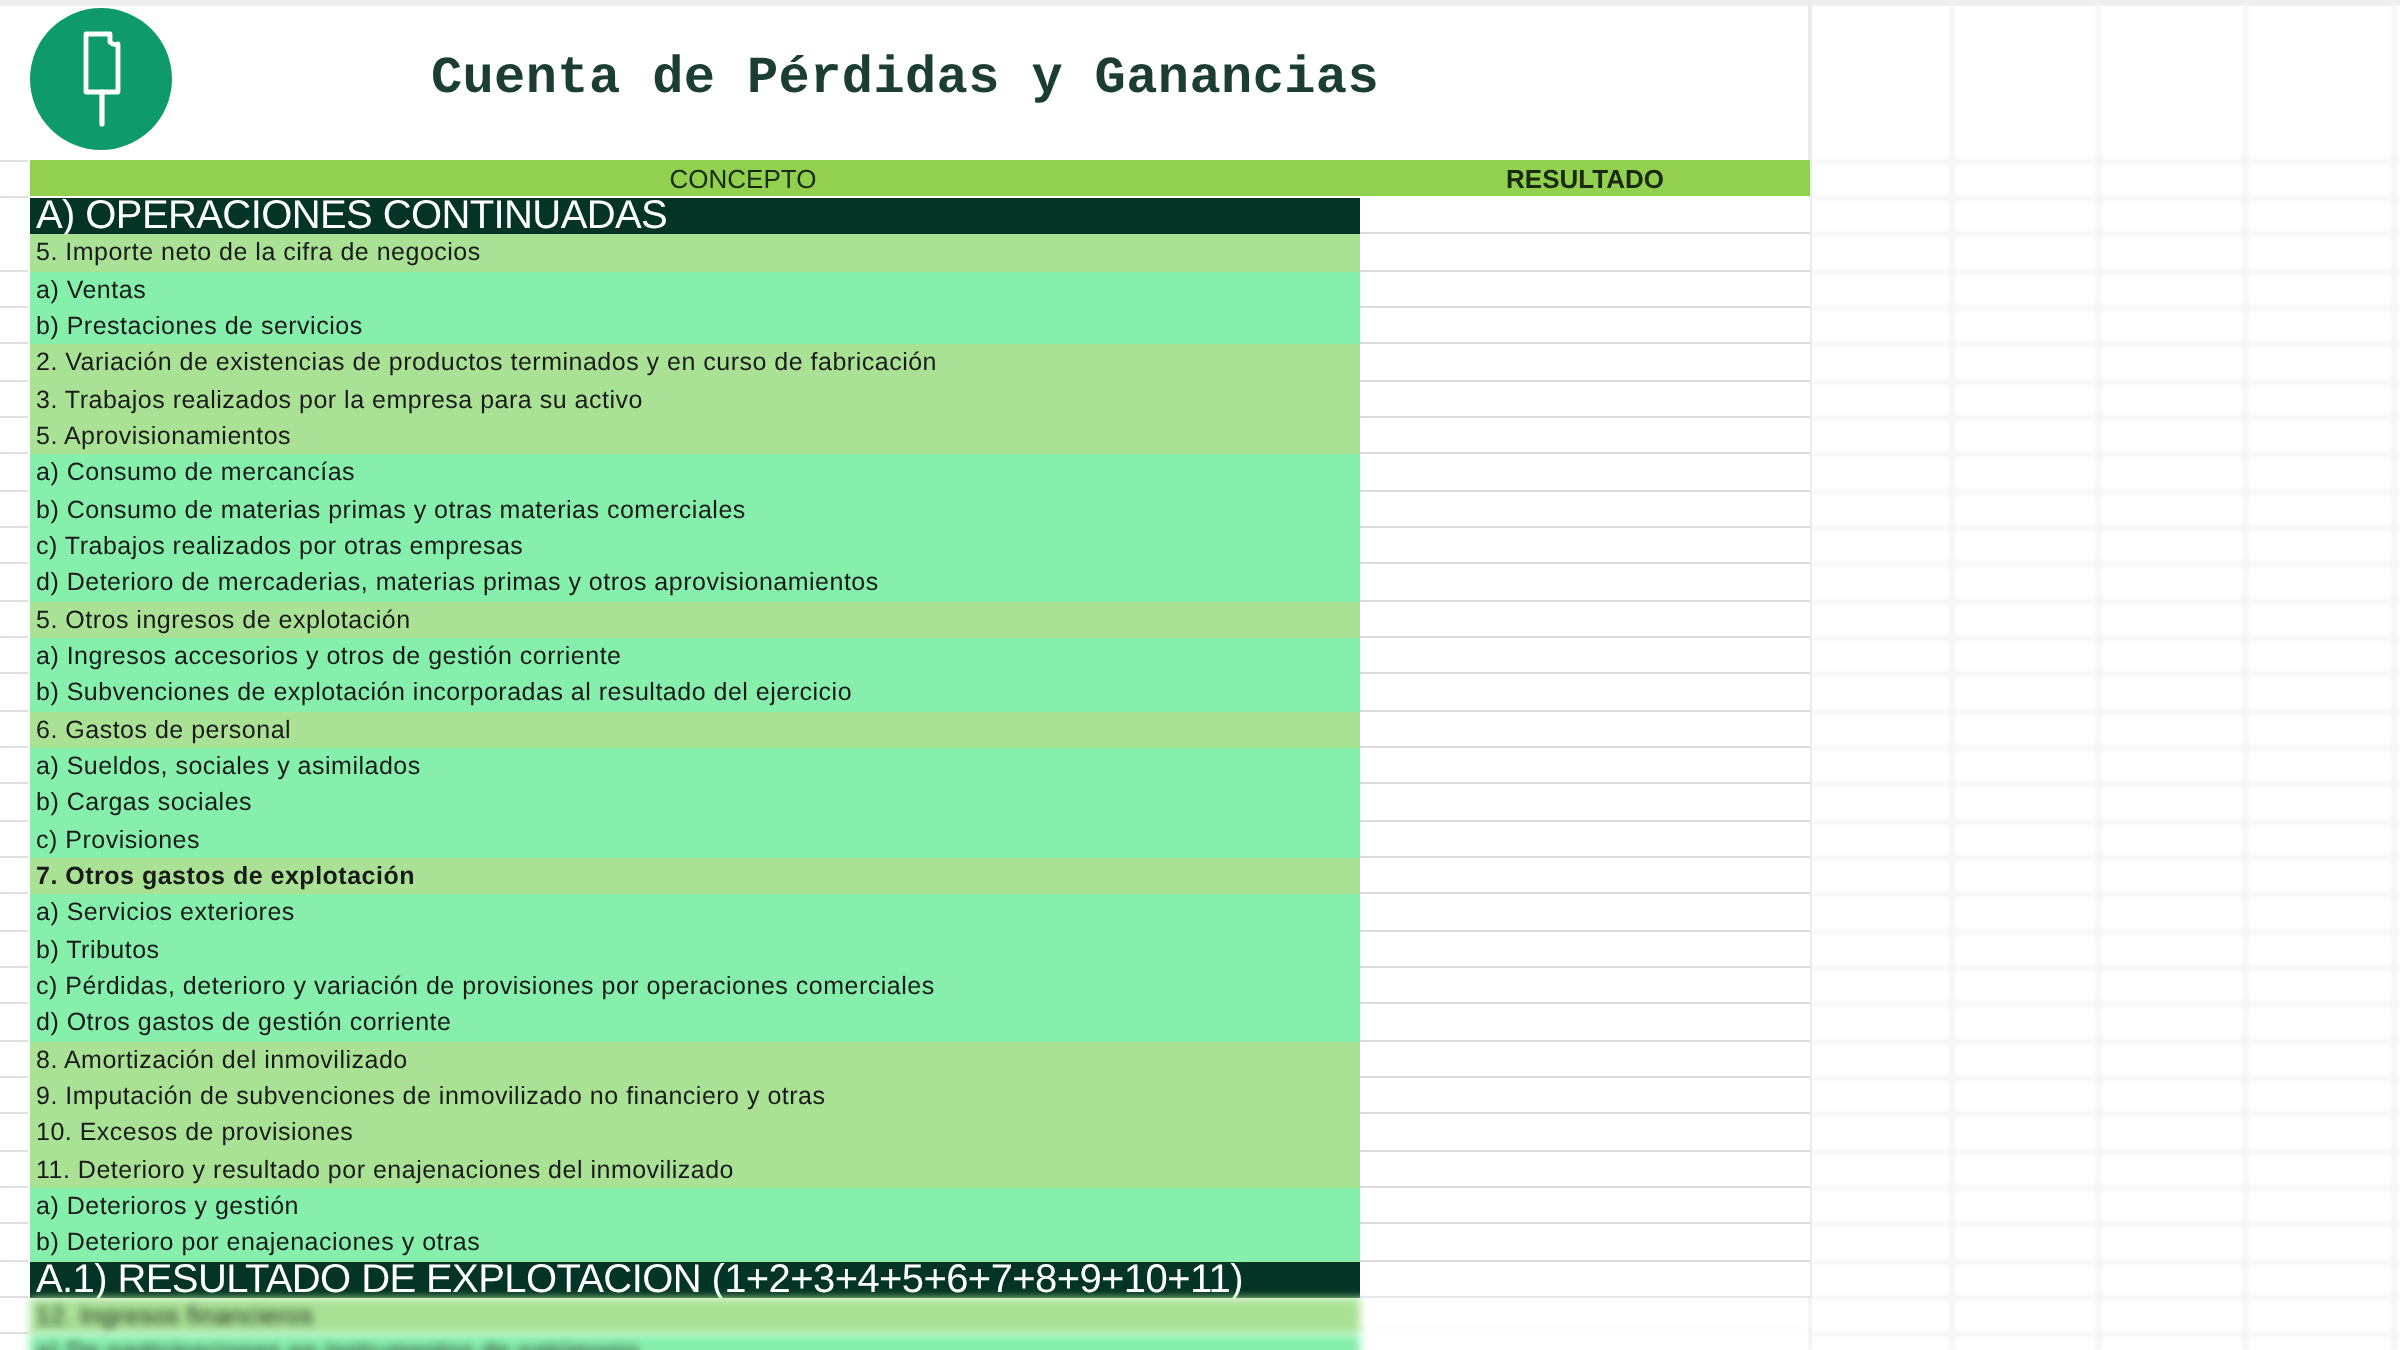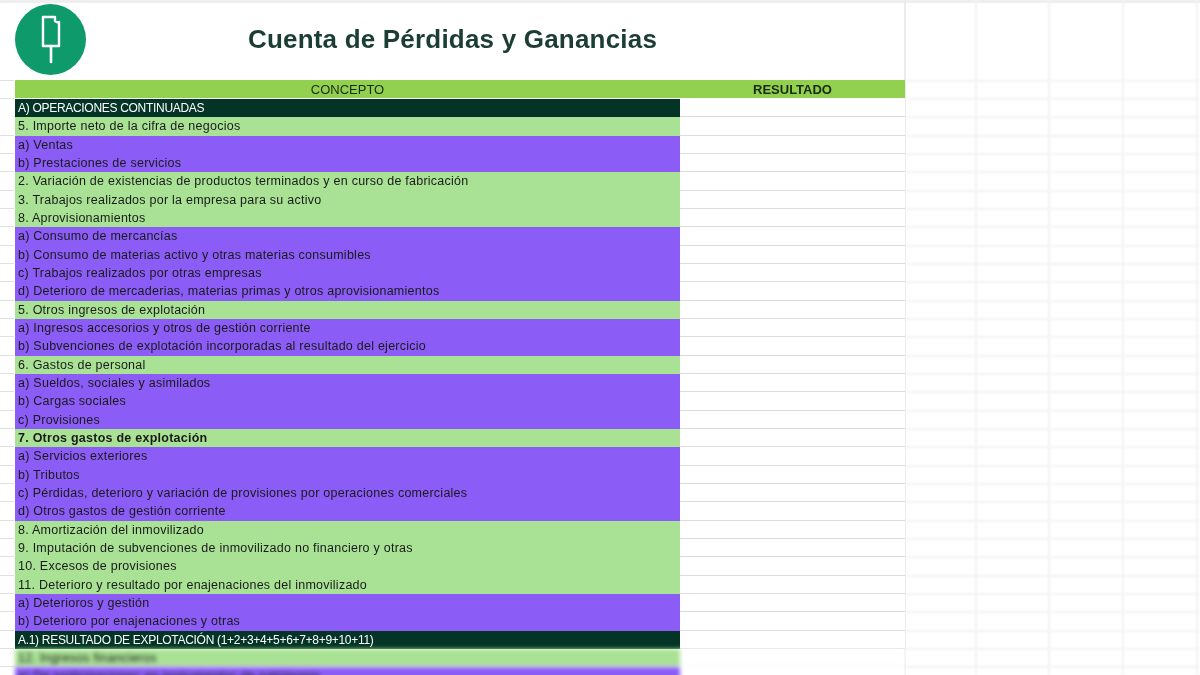--- a/index.html
+++ b/index.html
@@ -18,41 +18,41 @@
   .left-ticks .t { position: absolute; left: 0; width: 14px; height: 1px; background: #e0e0e0; }
 
   .logo {
     position: absolute; left: 15px; top: 4px; width: 71px; height: 71px;
     border-radius: 50%; background: #0f9a6b;
   }
   .logo svg { position: absolute; left: 0; top: 0; }
 
   .title {
     position: absolute; left: 200px; top: 24px; width: 505px; text-align: center;
-    font-size: 26px; font-weight: bold; color: #1b3d34; letter-spacing: 0.2px;
+    font-size: 26px; font-weight: bold; color: #1b3d34; letter-spacing: 0.2px; font-family: Liberation Mono, monospace;
   }
 
   .table { position: absolute; left: 15px; top: 80px; width: 890px; }
   .hdr { position: absolute; left: 0; top: 0; height: 18px; width: 890px; background: #92d050; }
-  .hdr .c1 { position: absolute; left: 0; width: 665px; top: 0; height: 18px; line-height: 19px; text-align: center; font-size: 13px; color: #1a2a10; }
+  .hdr .c1 { position: absolute; left: 0; width: 665px; top: 0; height: 18px; line-height: 19px; text-align: center; font-size: 13px; color: #1a2a10; padding-left: 24px; }
   .hdr .c2 { position: absolute; left: 665px; width: 225px; top: 0; height: 18px; line-height: 19px; text-align: center; font-size: 13px; font-weight: bold; color: #1a2a10; }
 
   .row { position: absolute; left: 0; width: 890px; height: 18.33px; }
   .row .concept {
     position: absolute; left: 0; top: 0; width: 665px; height: 100%;
     font-size: 12.5px; line-height: 18px; padding-left: 3px; box-sizing: border-box;
     color: #1a1a1a; white-space: nowrap; overflow: hidden; letter-spacing: 0.25px;
   }
   .row .result {
     position: absolute; left: 665px; top: 0; width: 225px; height: 100%;
     background: #ffffff; border-bottom: 1px solid #dcdcdc; box-sizing: border-box;
   }
-  .row.section .concept { background: #033425; color: #ffffff; font-size: 12px; letter-spacing: -0.3px; }
+  .row.section .concept { background: #033425; color: #ffffff; font-size: 20px; letter-spacing: -0.3px; }
   .row.main .concept { background: #a9e295; }
-  .row.sub .concept { background: #8b5cf6; }
+  .row.sub .concept { background: #86efac; }
   .row.blur { filter: blur(2.2px); }
   .row.blur .result { border-bottom-color: #f0f0f0; }
 </style>
 </head>
 <body>
 
 <div class="topstrip"></div>
 
 <div class="bg-grid">
   <div class="vl" style="left:70px"></div>
@@ -163,29 +163,29 @@
       </div>
       <div class="row main" style="top: 92.32px;">
         <div class="concept">2. Variación de existencias de productos terminados y en curso de fabricación</div>
         <div class="result"></div>
       </div>
       <div class="row main" style="top: 110.65px;">
         <div class="concept">3. Trabajos realizados por la empresa para su activo</div>
         <div class="result"></div>
       </div>
       <div class="row main" style="top: 128.98px;">
-        <div class="concept">8. Aprovisionamientos</div>
+        <div class="concept">5. Aprovisionamientos</div>
         <div class="result"></div>
       </div>
       <div class="row sub" style="top: 147.31px;">
         <div class="concept">a) Consumo de mercancías</div>
         <div class="result"></div>
       </div>
       <div class="row sub" style="top: 165.64px;">
-        <div class="concept">b) Consumo de materias activo y otras materias consumibles</div>
+        <div class="concept">b) Consumo de materias primas y otras materias comerciales</div>
         <div class="result"></div>
       </div>
       <div class="row sub" style="top: 183.97px;">
         <div class="concept">c) Trabajos realizados por otras empresas</div>
         <div class="result"></div>
       </div>
       <div class="row sub" style="top: 202.3px;">
         <div class="concept">d) Deterioro de mercaderias, materias primas y otros aprovisionamientos</div>
         <div class="result"></div>
       </div>

